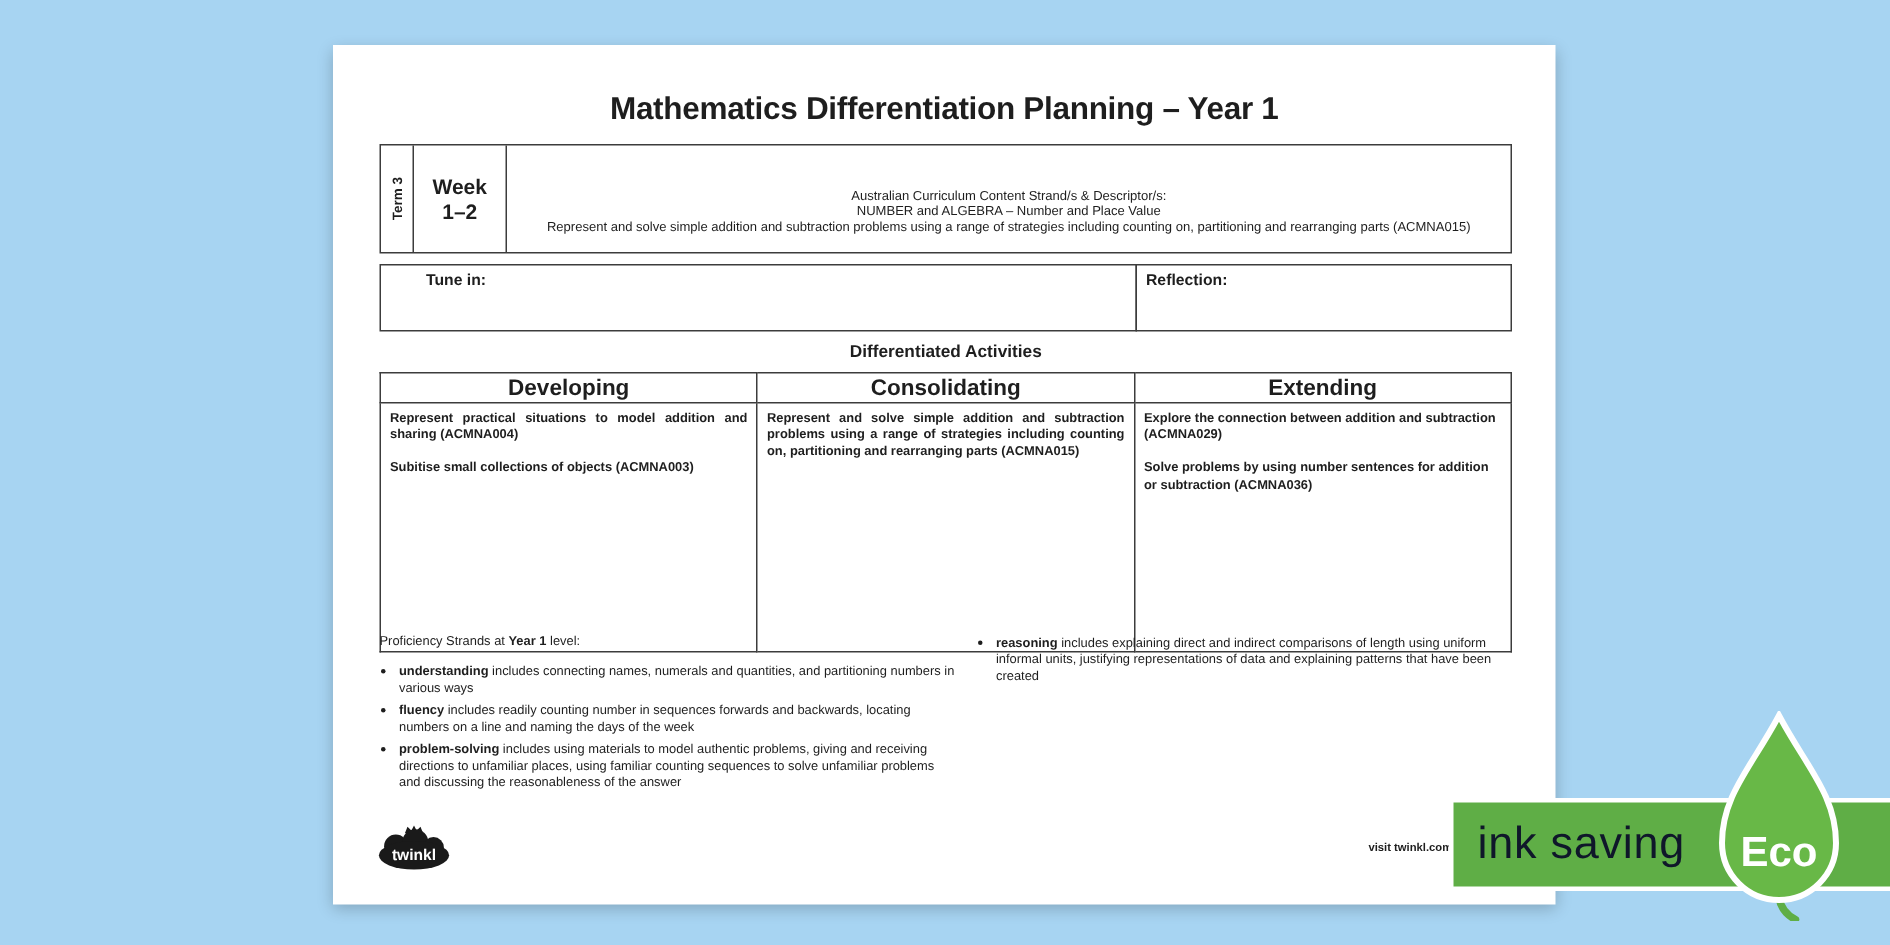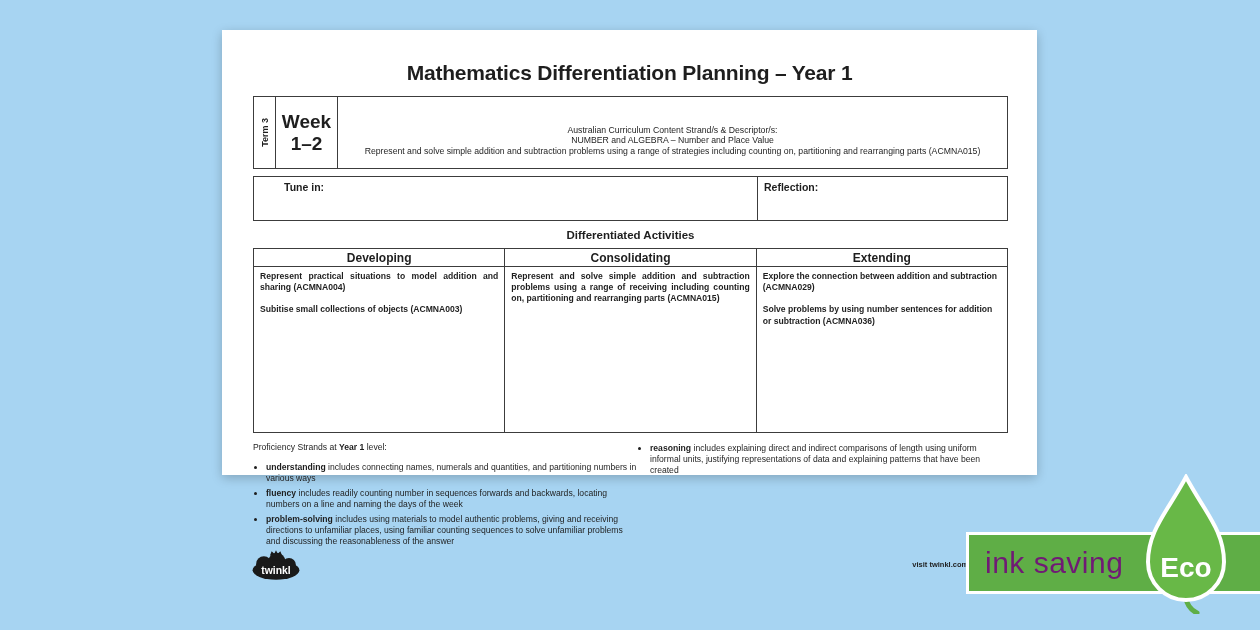--- a/index.html
+++ b/index.html
@@ -7,21 +7,21 @@
     width:1260px;height:630px;overflow:hidden;
     background:#a7d4f2;
     font-family:"Liberation Sans", sans-serif;
     color:#1e1e1e;
     position:relative;
   }
   .screen{position:absolute;inset:0;}
 
   
   .page{
-    position:absolute;left:222px;top:30px;width:815px;height:445px;
+    position:absolute;left:222px;top:30px;width:815px;height:573px;
     background:#ffffff;
     box-shadow:0 3px 10px rgba(0,0,0,.22);
     z-index:1;
   }
   .title{
     position:absolute;left:0;top:31px;width:100%;margin:0;
     text-align:center;font-size:21px;font-weight:bold;letter-spacing:-.2px;
   }
 
   
@@ -33,21 +33,21 @@
     width:21px;border-right:1px solid #3c3c3c;
     display:flex;align-items:center;justify-content:center;
   }
   .term-text{
     writing-mode:vertical-rl;transform:rotate(180deg);
     font-size:9px;font-weight:bold;white-space:nowrap;
   }
   .week-cell{
     width:62px;border-right:1px solid #3c3c3c;
     display:flex;align-items:center;justify-content:center;
-    font-size:19px;font-weight:bold;text-align:center;line-height:1.15;
+    font-size:14px;font-weight:bold;text-align:center;line-height:1.15;
     padding:0 6px;box-sizing:border-box;
   }
   .curr-cell{
     flex:1;display:flex;flex-direction:column;justify-content:flex-end;
     text-align:center;font-size:8.7px;line-height:1.2;
     padding:7px 10px 12px;box-sizing:border-box;
   }
 
   
   .tune-row{
@@ -64,34 +64,34 @@
   
   .activities-heading{
     position:absolute;left:31px;top:199px;width:755px;
     text-align:center;font-size:11.5px;font-weight:bold;
   }
   .activities-table{
     position:absolute;left:31px;top:218px;width:755px;
     border-collapse:collapse;table-layout:fixed;
   }
   .activities-table th{
-    border:1px solid #3c3c3c;font-size:12px;font-weight:bold;
+    border:1px solid #3c3c3c;font-size:15px;font-weight:bold;
     height:15px;padding:1px 2px;text-align:center;
   }
   .activities-table td{
     border:1px solid #3c3c3c;height:157px;vertical-align:top;
     font-size:8.6px;line-height:1.3;padding:4px 6px;font-weight:bold;
   }
   .activities-table td.just{text-align:justify;}
   .activities-table td p{margin:0 0 11px 0;}
 
   
   .proficiency{
-    position:absolute;left:31px;top:412px;width:755px;
-    display:flex;font-size:8.6px;line-height:1.28;
+    position:absolute;left:31px;top:392px;width:755px;
+    display:flex;gap:14px;font-size:8.6px;line-height:1.28;
   }
   .prof-left{width:384px;}
   .prof-right{flex:1;padding-top:1px;}
   .prof-title{margin:0 0 9px 0;}
   .proficiency ul{margin:0;padding-left:13px;}
   .proficiency li{margin-bottom:4px;}
 
   
   .twinkl-logo{position:absolute;left:28px;top:519px;width:52px;height:32px;}
   .visit{
@@ -99,21 +99,21 @@
     font-size:7.5px;font-weight:bold;white-space:nowrap;
   }
 
   
   .eco-banner{
     position:absolute;left:966px;top:532px;width:294px;height:62px;
     background:#5fae46;border:3px solid #ffffff;border-right:none;
     box-sizing:border-box;display:flex;align-items:center;
     padding-left:16px;z-index:5;
   }
-  .ink-text{color:#701a75;font-size:30px;letter-spacing:.5px;}
+  .ink-text{color:#0f172a;font-size:30px;letter-spacing:.5px;}
   .eco-leaf{position:absolute;left:1136px;top:474px;width:100px;height:140px;z-index:6;}
   .leaf-body{fill:#68b847;stroke:#ffffff;stroke-width:4;}
   .leaf-stem{fill:none;stroke:#5fae46;stroke-width:5;stroke-linecap:round;}
   .leaf-text{
     fill:#ffffff;font-size:28px;font-weight:bold;text-anchor:middle;
     font-family:"Liberation Sans", sans-serif;
   }
 </style>
 </head>
 <body>
@@ -157,21 +157,21 @@
           <th>Extending</th>
         </tr>
       </thead>
       <tbody>
         <tr>
           <td class="just">
             <p><span>Represent practical situations to model </span><b>addition and sharing</b><span> (ACMNA004)</span></p>
             <p>Subitise small collections of objects (ACMNA003)</p>
           </td>
           <td class="just">
-            <p><span>Represent and solve simple </span><b>addition and subtraction</b><span> problems using a range of receiving including counting on, partitioning and rearranging parts (ACMNA015)</span></p>
+            <p><span>Represent and solve simple </span><b>addition and subtraction</b><span> problems using a range of strategies including counting on, partitioning and rearranging parts (ACMNA015)</span></p>
           </td>
           <td>
             <p><span>Explore the connection between </span><b>addition and subtraction</b><span> (ACMNA029)</span></p>
             <p>Solve problems by using number sentences for addition or subtraction (ACMNA036)</p>
           </td>
         </tr>
       </tbody>
     </table>
 
     <div class="proficiency">

